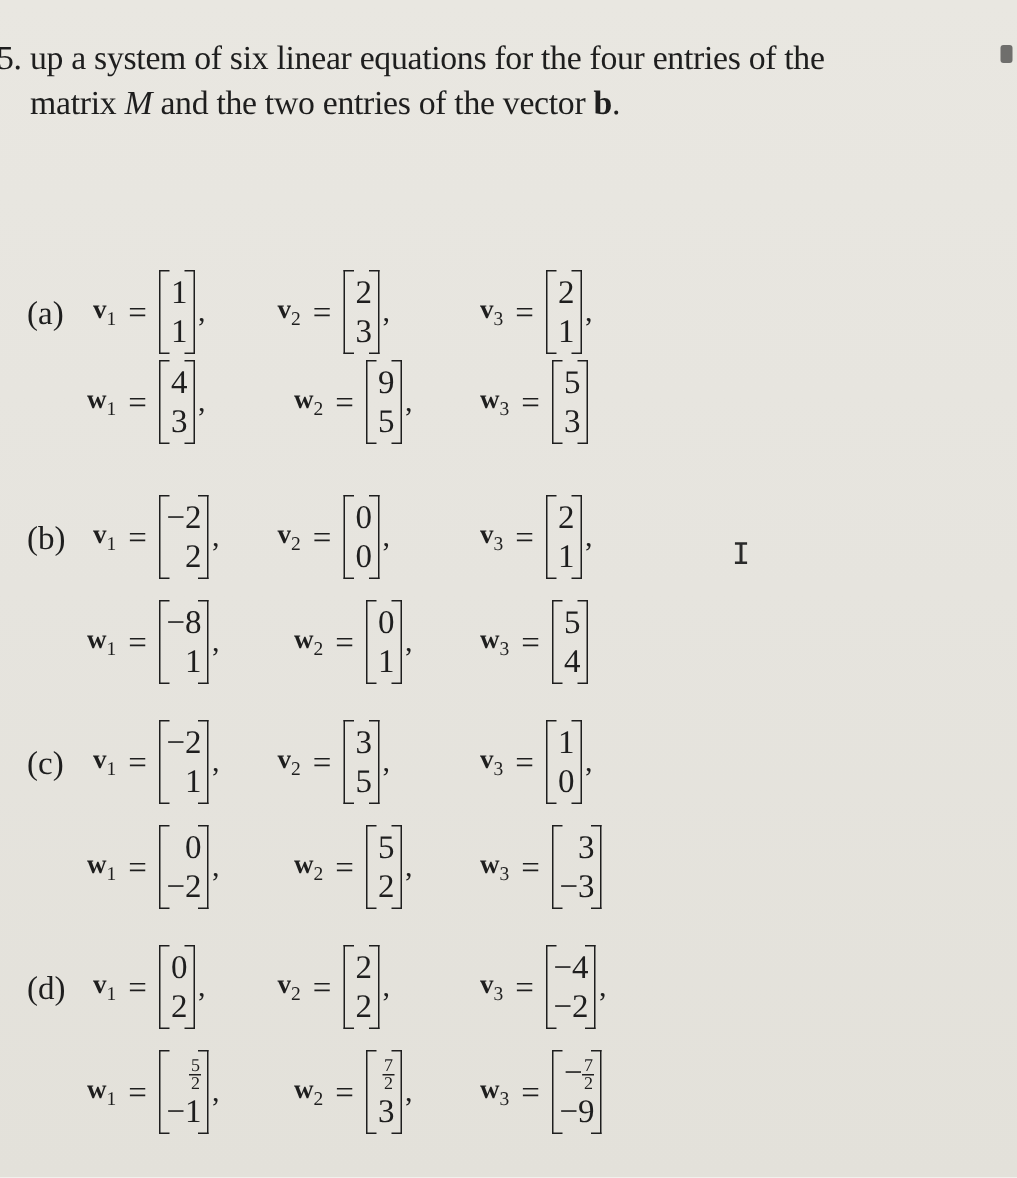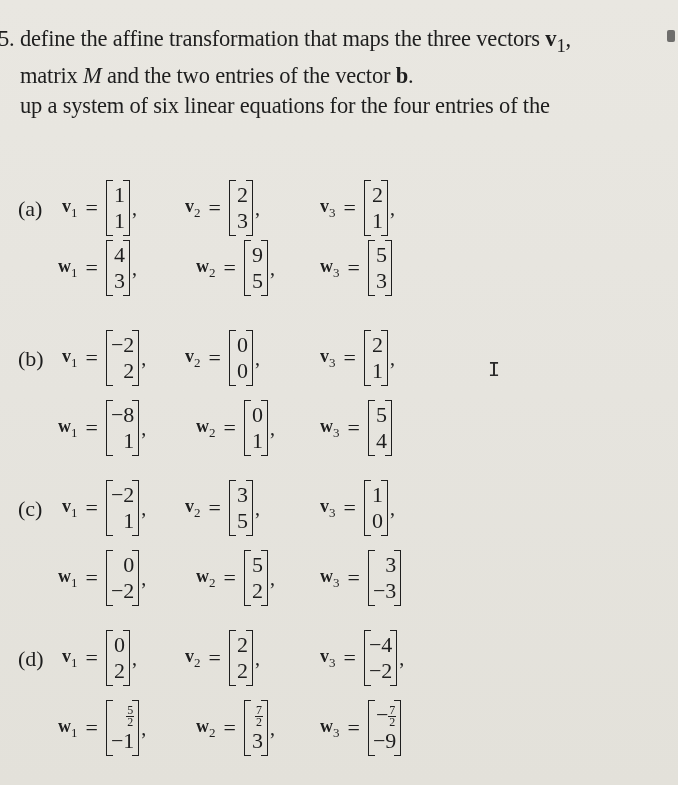--- a/index.html
+++ b/index.html
@@ -34,23 +34,22 @@
   .frac { display:inline-flex; flex-direction:column; align-items:center; font-size:12px; line-height:11px; vertical-align:middle; }
   .frac .num { border-bottom:1px solid #1e1e1e; padding:0 1px; }
   .comma { margin-left:2px; font-size:20px; }
   .cursor { position:absolute; left:488px; top:357px; font-family:"DejaVu Sans Mono", monospace; font-size:20px; color:#2a2a2a; }
 </style>
 </head>
 <body>
 
 <div class="problem-text">
   <span class="problem-number">5.</span>
-  <span class="line">define the affine transformation that maps the three vectors <b class="vec">v</b><sub>1</sub>,</span>
+  <span class="line">up a system of six linear equations for the four entries of the</span>
   <span class="line">matrix <i>M</i> and the two entries of the vector <b>b</b>.</span>
-  <span class="line">up a system of six linear equations for the four entries of the</span>
 </div>
 <div class="edge-mark"></div>
 
 <div id="parts">
     <div class="row" style="top: 178px; left: 0px; width: 678px;">
       <span class="label" style="left:18px">(a)</span>
       <div class="eq" style="left:62px">
         <span class="name">v<sub>1</sub></span>
         <span class="equals">=</span>
         <div class="matrix">

